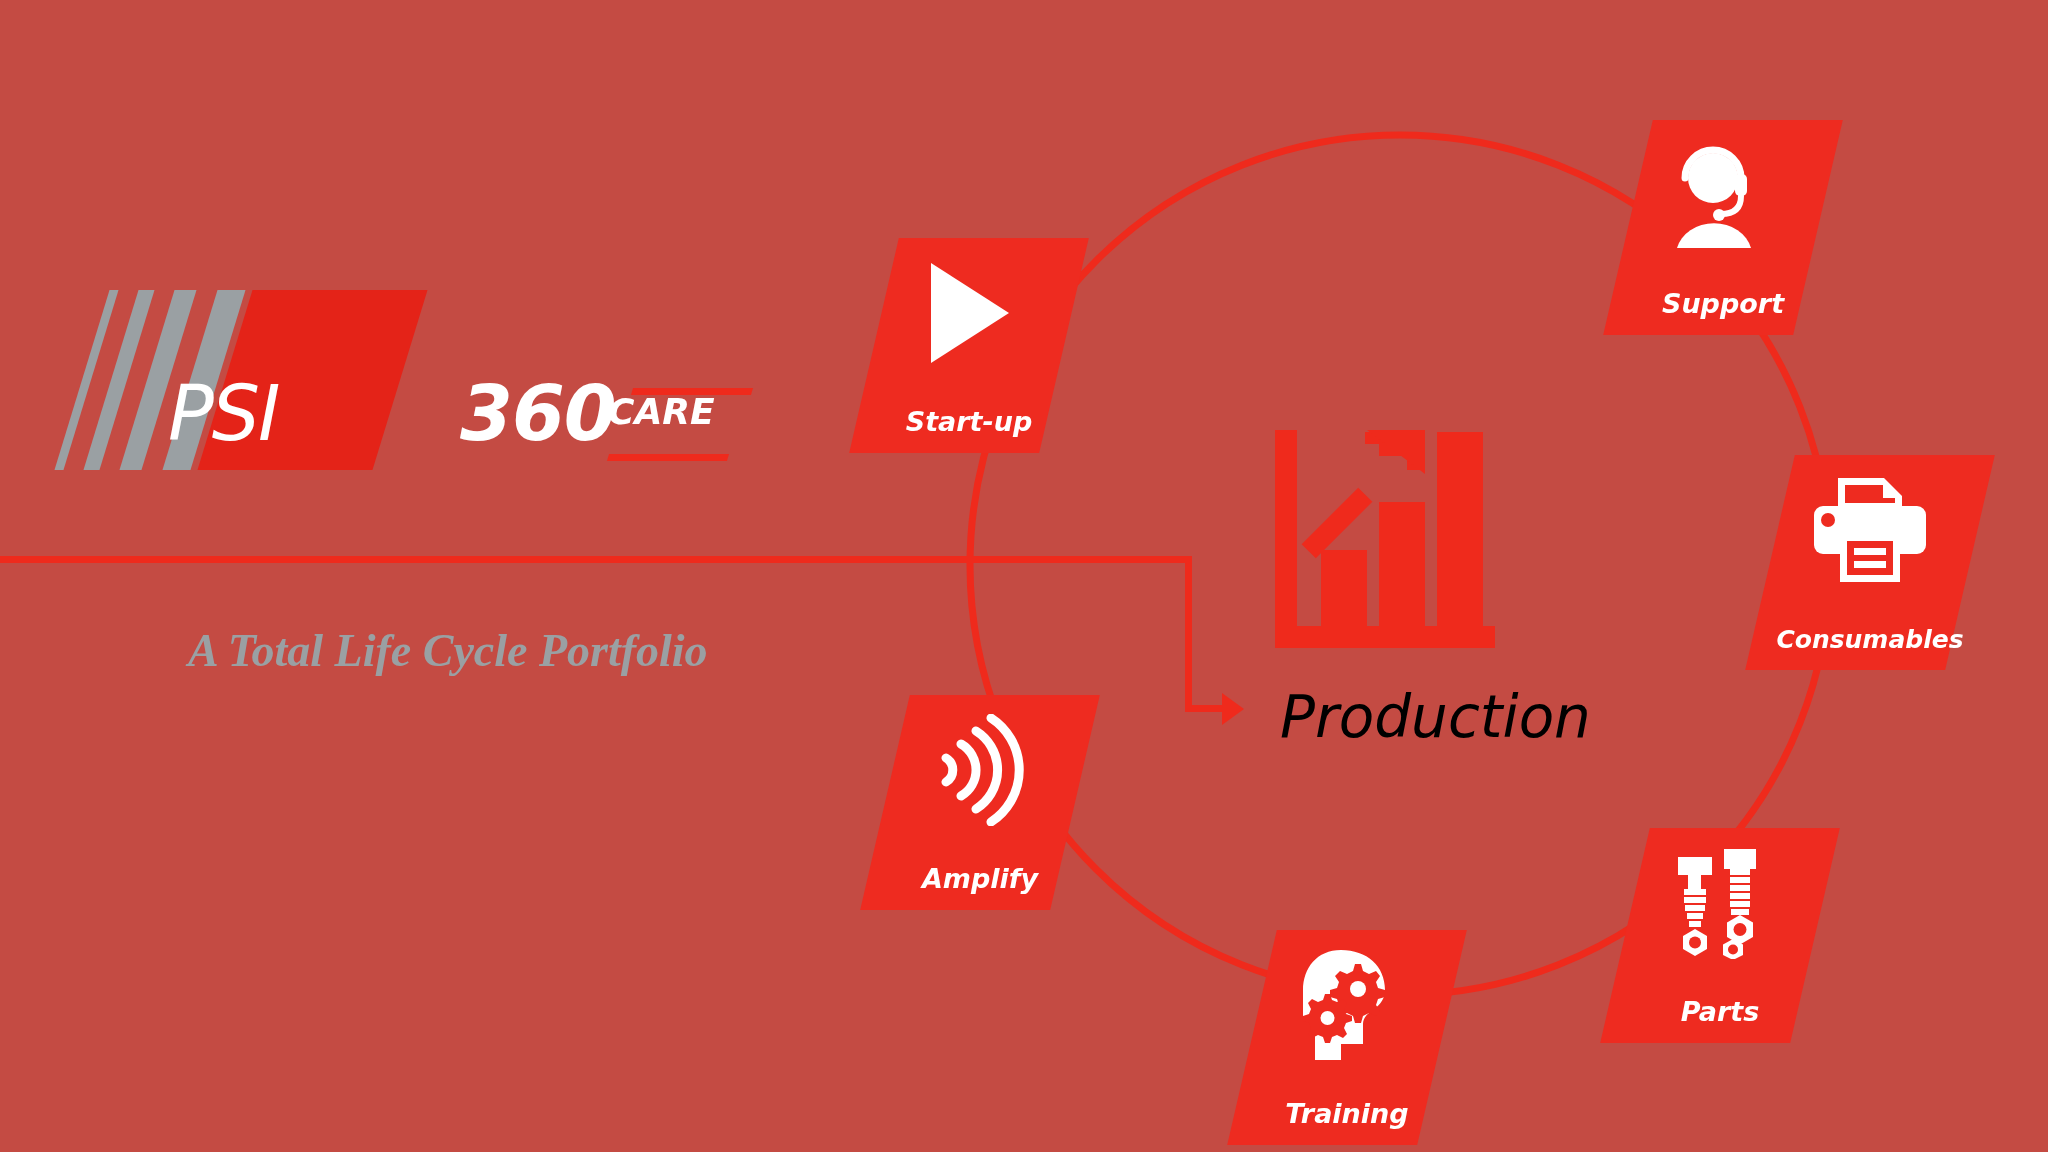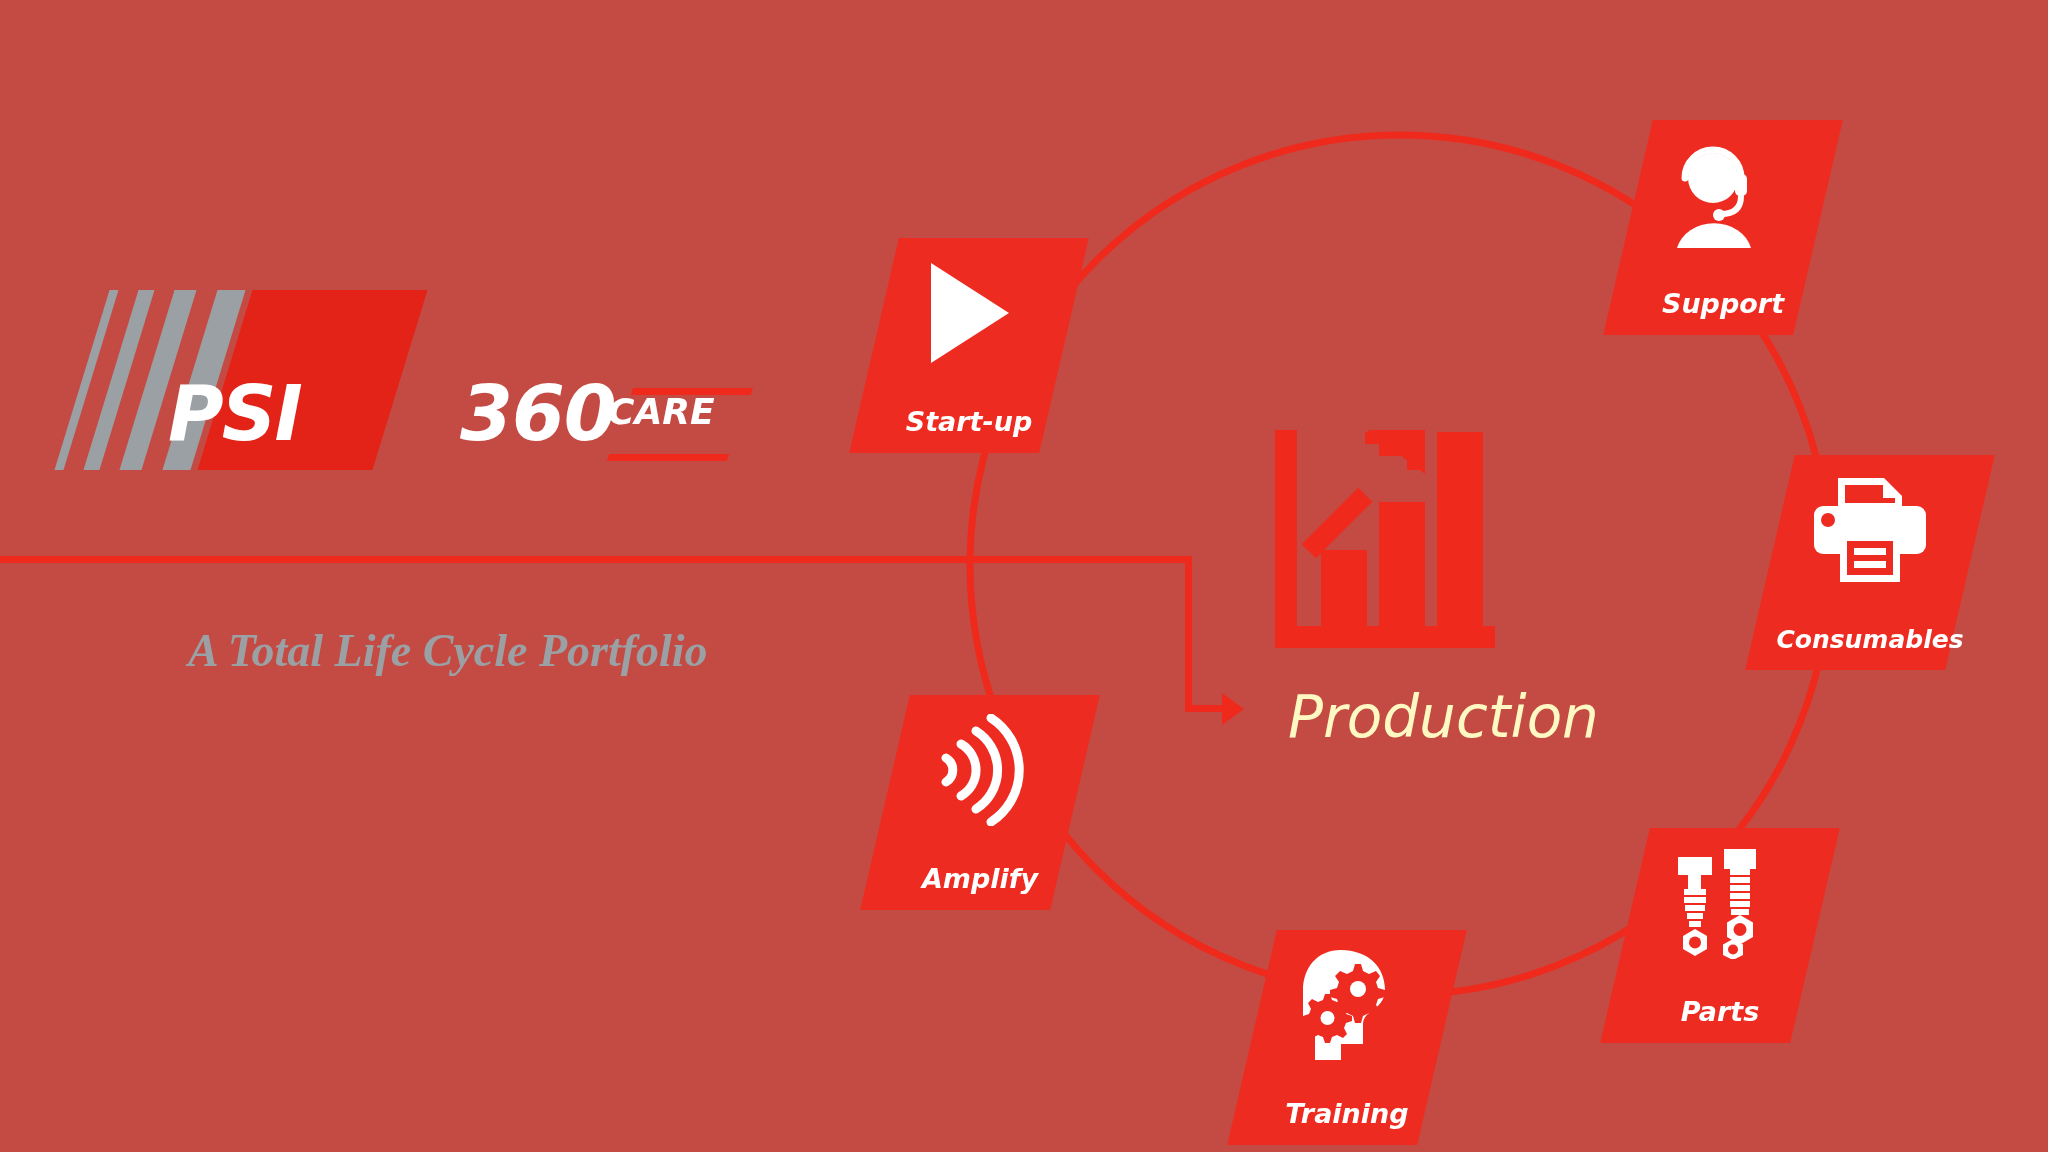--- a/index.html
+++ b/index.html
@@ -44,21 +44,21 @@
     height: 180px;
     background: #e42318;
     transform: skewX(-17deg);
   }
   #logo-psi {
     position: absolute;
     left: 108px;
     top: 86px;
     font-family: "DejaVu Sans", sans-serif;
     font-style: italic;
-    font-weight: bold;
+    font-weight: normal;
     font-size: 76px;
     letter-spacing: -2px;
     color: #ffffff;
     line-height: 1;
     z-index: 3;
   }
   #logo-360 {
     position: absolute;
     left: 400px;
     top: 86px;
@@ -168,23 +168,22 @@
     top: 0;
   }
   #production-label {
     position: absolute;
     left: 5px;
     top: 253px;
     font-family: "DejaVu Sans", sans-serif;
     font-style: italic;
     font-weight: normal;
     font-size: 58px;
-    color: #fef9c3;
+    color: #000000;
     white-space: nowrap;
-    margin-left: 8px;
   }
 
   
   .tile {
     position: absolute;
     width: 190px;
     height: 215px;
   }
   .tile-bg {
     position: absolute;

